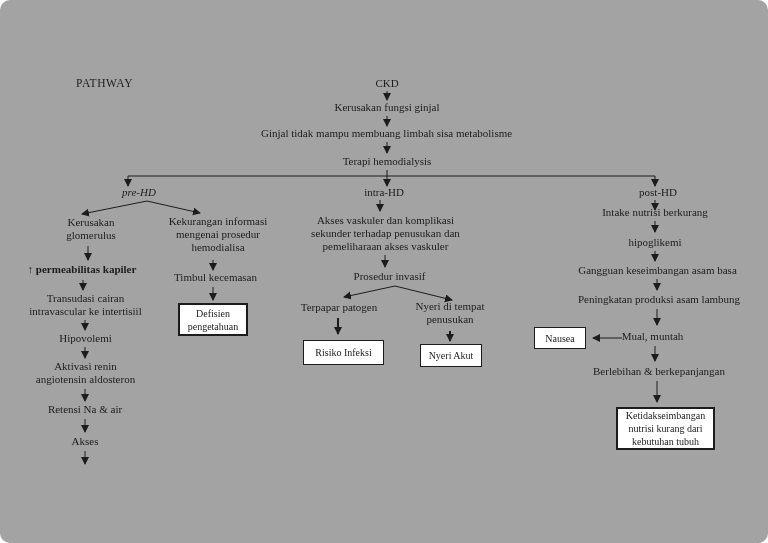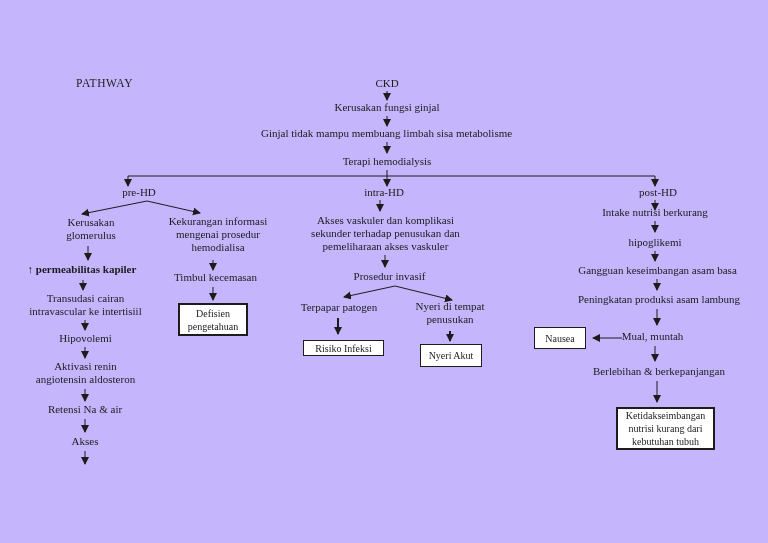--- a/index.html
+++ b/index.html
@@ -1,17 +1,17 @@
 <!DOCTYPE html>
 <html><head>
 <meta charset="utf-8">
 <style>
   html,body{margin:0;padding:0;background:#ffffff;width:768px;height:543px;overflow:hidden;}
-  #page{position:relative;width:768px;height:543px;background:#c4b5fd;
-        font-family:"Liberation Serif","DejaVu Serif",serif;color:#1c1c1c;}
+  #page{position:relative;width:768px;height:543px;background:#a3a3a3;
+        font-family:"Liberation Serif","DejaVu Serif",serif;color:#1c1c1c;border-radius:10px;}
   #arrows{position:absolute;left:0;top:0;width:768px;height:543px;}
   .lbl{position:absolute;font-size:11px;line-height:13px;text-align:center;color:#1c1c1c;}
   .nw{white-space:nowrap;}
   .bold{font-weight:bold;}
   .box{position:absolute;border:1.5px solid #1c1c1c;background:#ffffff;
        display:flex;align-items:center;justify-content:center;
        font-size:10px;line-height:13px;text-align:center;box-sizing:border-box;}
   .box.thick{border-width:2px;}
   .title{position:absolute;font-size:11.5px;letter-spacing:0.6px;color:#1c1c1c;}
 </style>
@@ -68,21 +68,21 @@
     </g>
   </svg>
 
   <div class="title" style="left:76px;top:77px;">PATHWAY</div>
 
   <div class="lbl nw" style="left:357px;top:77px;width:60px;">CKD</div>
   <div class="lbl nw" style="left:317px;top:101px;width:140px;">Kerusakan fungsi ginjal</div>
   <div class="lbl nw" style="left:261px;top:127px;width:240px;">Ginjal tidak mampu membuang limbah sisa metabolisme</div>
   <div class="lbl nw" style="left:327px;top:155px;width:120px;">Terapi hemodialysis</div>
 
-  <div class="lbl nw" style="left:114px;top:186px;width:50px;">pre-HD</div>
+  <div class="lbl nw" style="left:114px;top:186px;width:50px;font-style:italic;">pre-HD</div>
   <div class="lbl nw" style="left:354px;top:186px;width:60px;">intra-HD</div>
   <div class="lbl nw" style="left:633px;top:186px;width:50px;">post-HD</div>
 
   <div class="lbl" style="left:55px;top:216px;width:72px;">Kerusakan glomerulus</div>
   <div class="lbl nw bold" style="left:26px;top:263px;width:112px;text-align:center;">↑ permeabilitas kapiler</div>
   <div class="lbl" style="left:28px;top:292px;width:115px;">Transudasi cairan intravascular ke intertisiil</div>
   <div class="lbl nw" style="left:48px;top:332px;width:75px;">Hipovolemi</div>
   <div class="lbl" style="left:28px;top:360px;width:115px;">Aktivasi renin angiotensin aldosteron</div>
   <div class="lbl nw" style="left:45px;top:403px;width:80px;">Retensi Na &amp; air</div>
   <div class="lbl nw" style="left:55px;top:435px;width:60px;">Akses</div>
@@ -90,21 +90,21 @@
   <div class="lbl" style="left:168px;top:215px;width:100px;">Kekurangan informasi mengenai prosedur hemodialisa</div>
   <div class="lbl nw" style="left:173px;top:271px;width:85px;">Timbul kecemasan</div>
   <div class="box thick" style="left:178px;top:303px;width:70px;height:33px;">
     <span>Defisien pengetahuan</span>
   </div>
 
   <div class="lbl" style="left:308px;top:214px;width:155px;">Akses vaskuler dan komplikasi sekunder terhadap penusukan dan pemeliharaan akses vaskuler</div>
   <div class="lbl nw" style="left:347px;top:270px;width:85px;">Prosedur invasif</div>
   <div class="lbl nw" style="left:299px;top:301px;width:80px;">Terpapar patogen</div>
   <div class="lbl" style="left:410px;top:300px;width:80px;">Nyeri di tempat penusukan</div>
-  <div class="box" style="left:303px;top:340px;width:81px;height:16px;">
+  <div class="box" style="left:303px;top:340px;width:81px;height:25px;">
     <span>Risiko Infeksi</span>
   </div>
   <div class="box" style="left:420px;top:344px;width:62px;height:23px;">
     <span>Nyeri Akut</span>
   </div>
 
   <div class="lbl nw" style="left:600px;top:206px;width:110px;">Intake nutrisi berkurang</div>
   <div class="lbl nw" style="left:620px;top:236px;width:70px;">hipoglikemi</div>
   <div class="lbl nw" style="left:575px;top:264px;width:165px;">Gangguan keseimbangan asam basa</div>
   <div class="lbl nw" style="left:574px;top:293px;width:170px;">Peningkatan produksi asam lambung</div>

